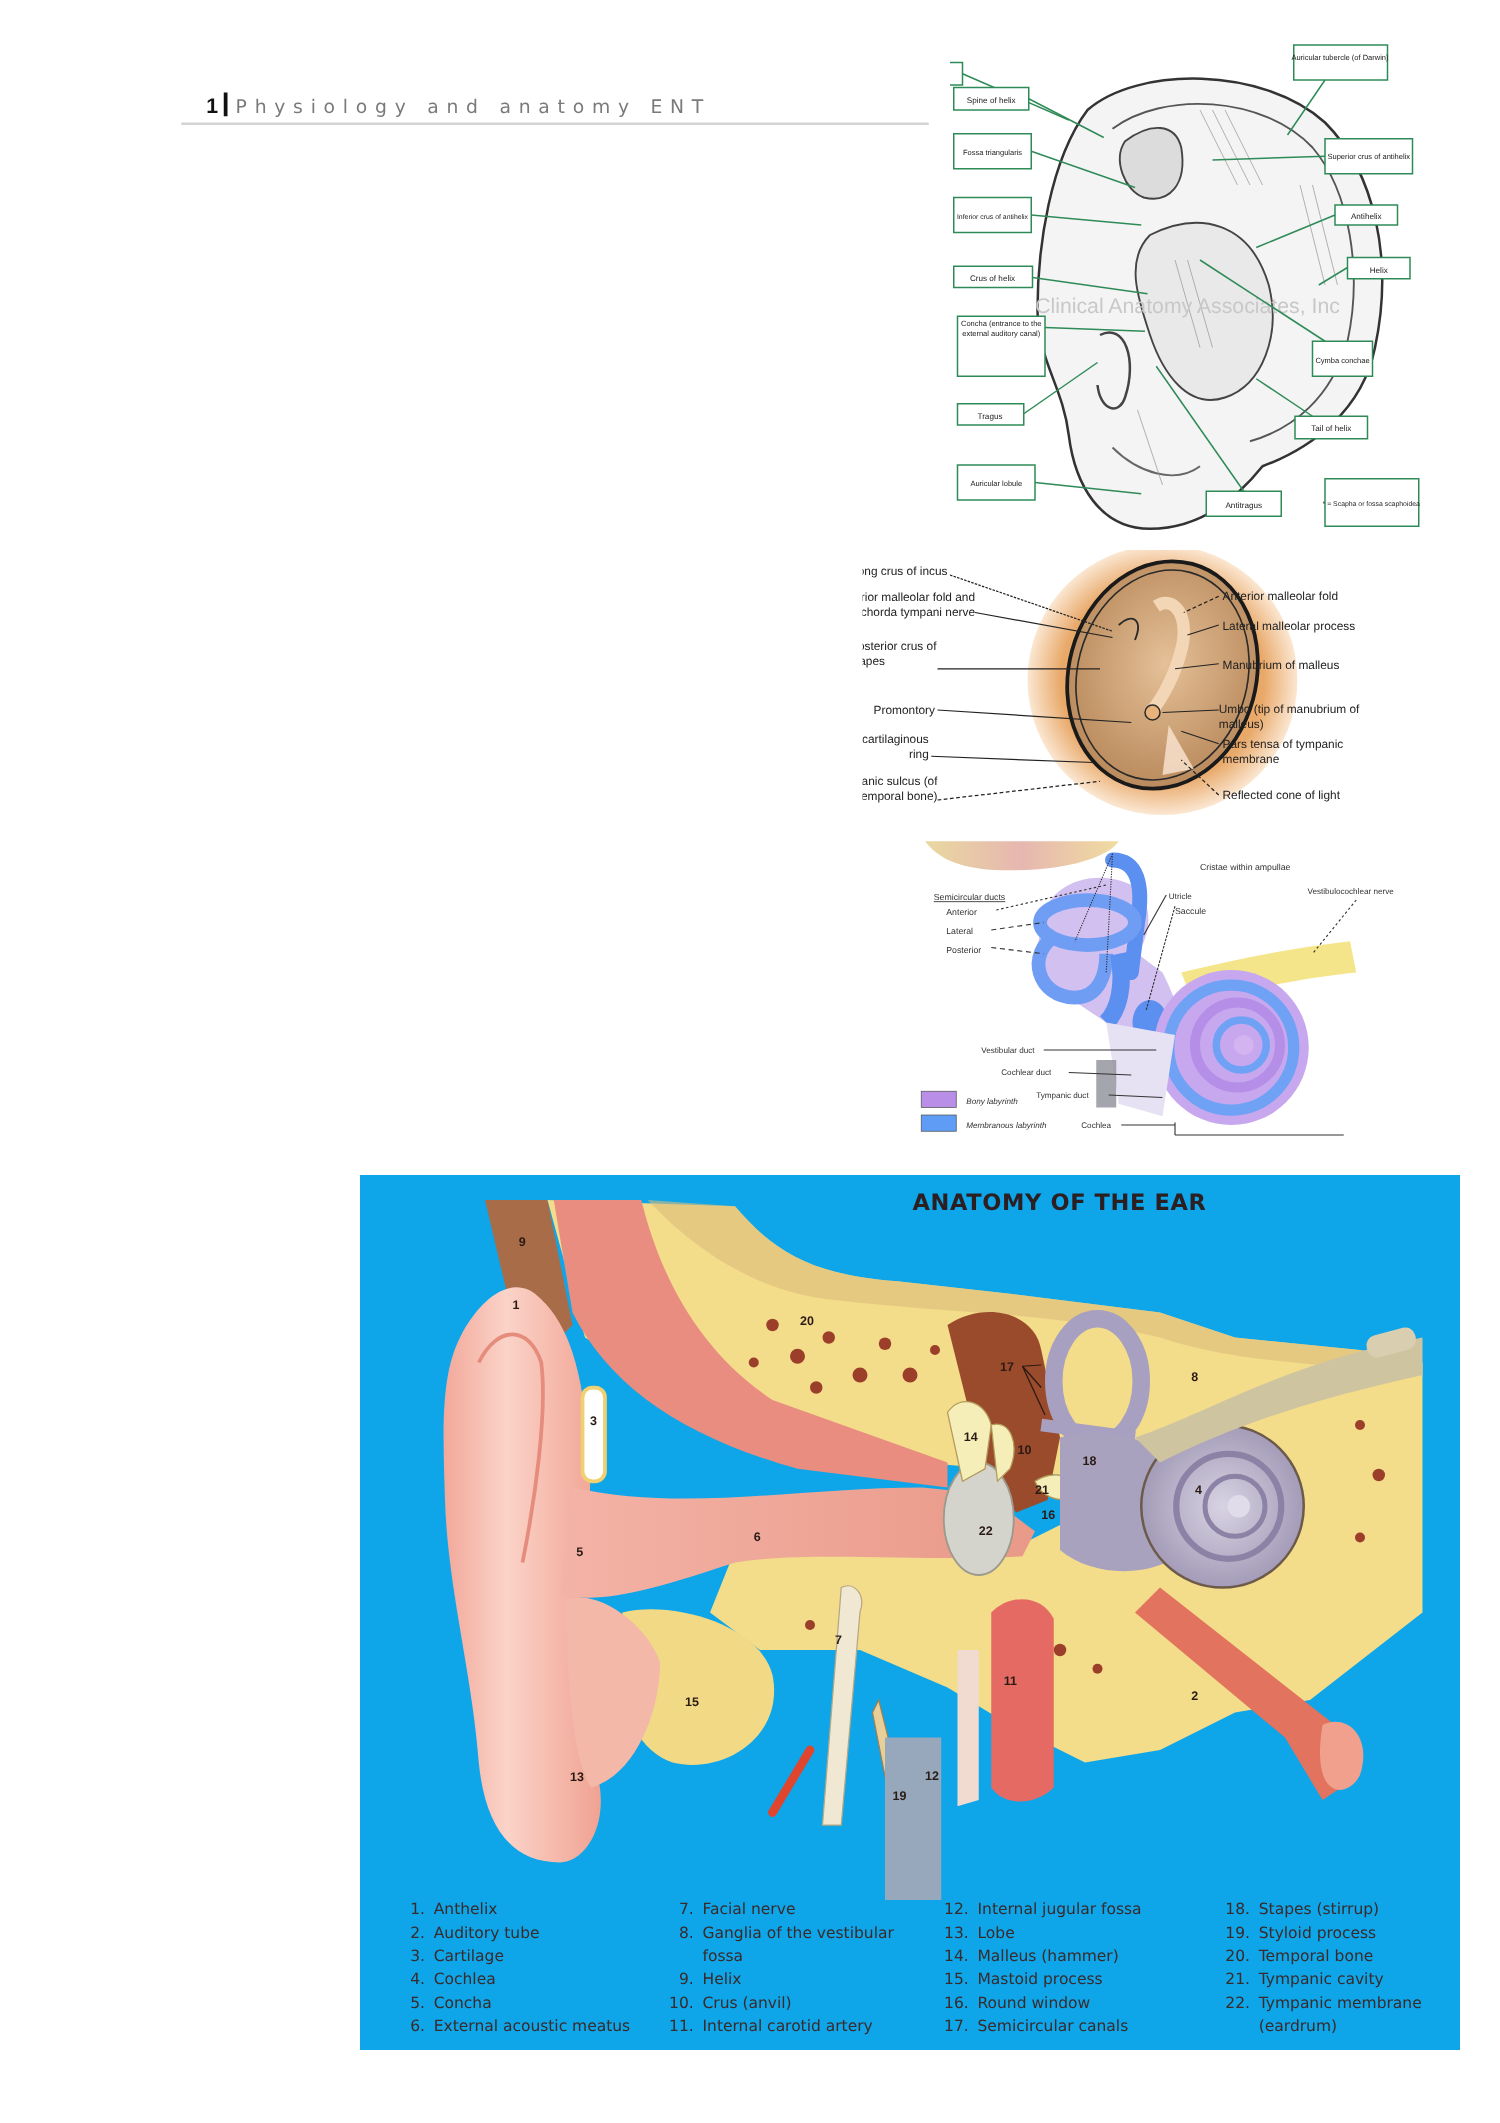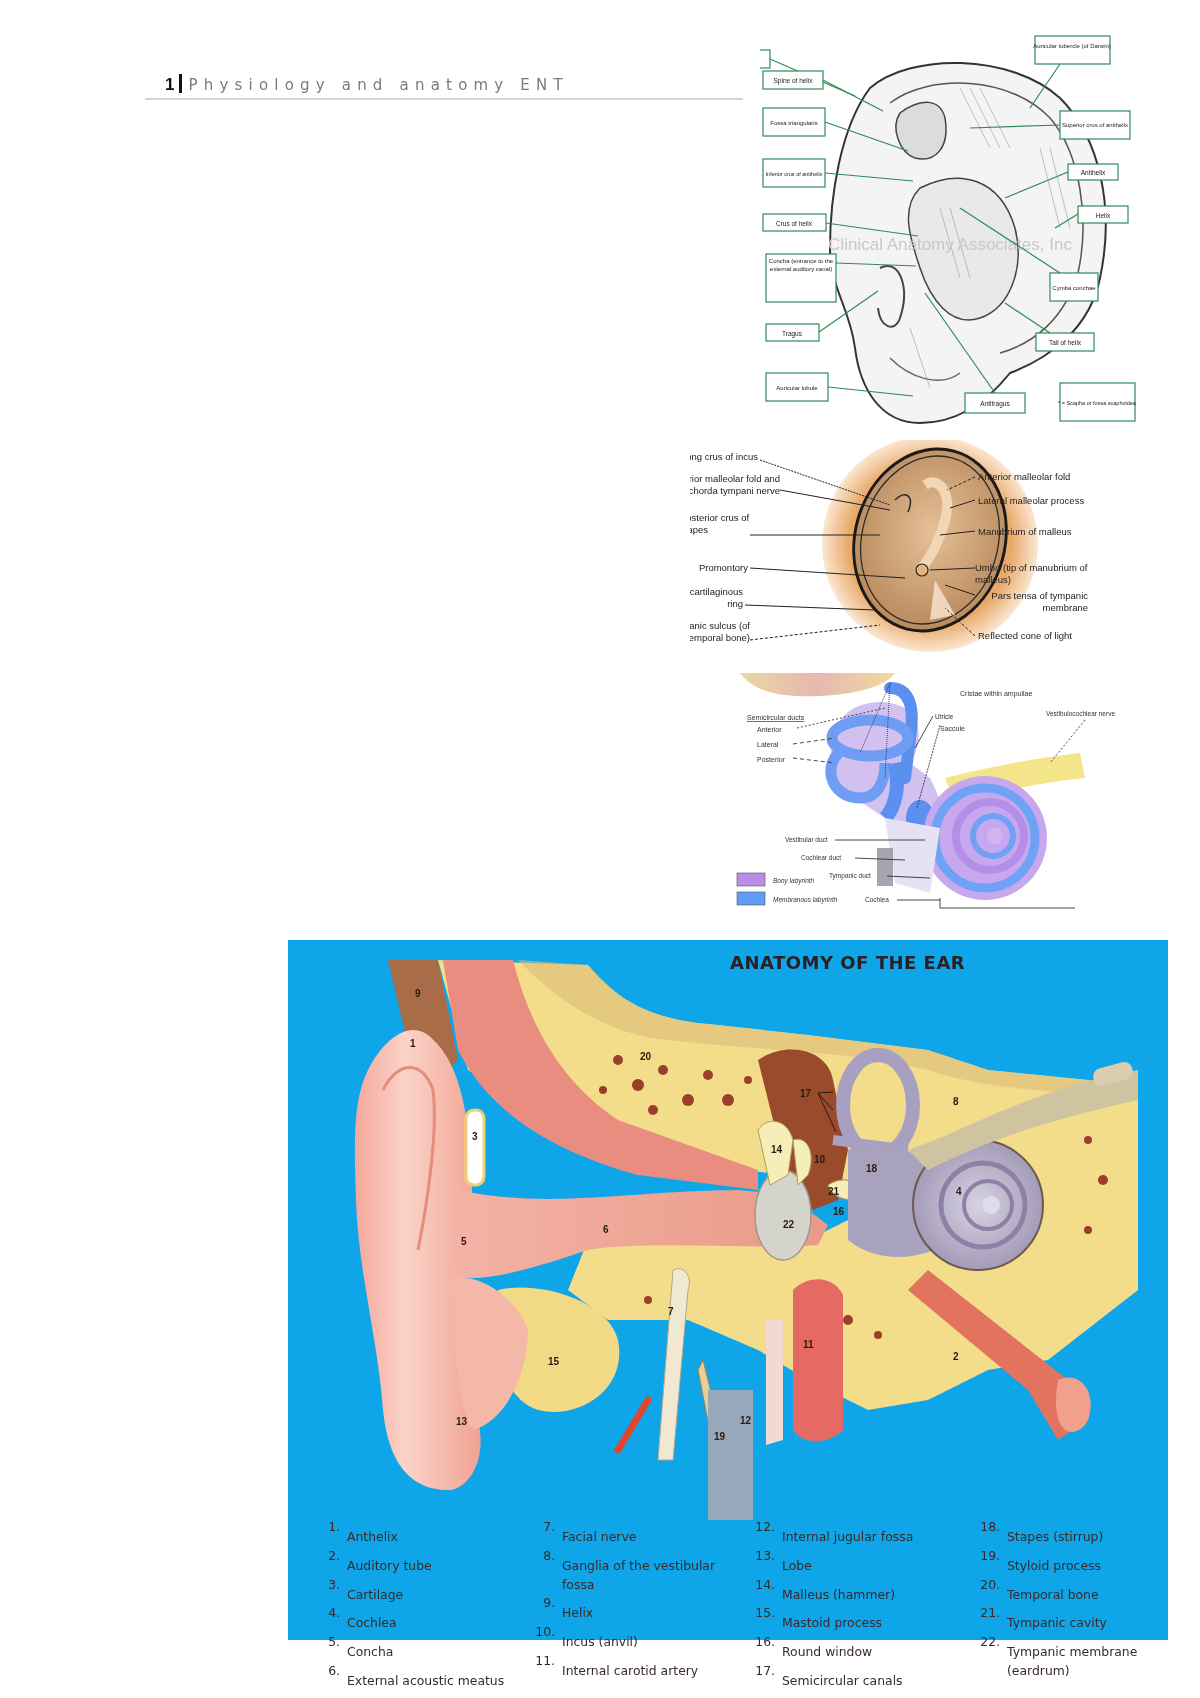--- a/index.html
+++ b/index.html
@@ -16,21 +16,21 @@
 
   
   .fig { position:absolute; }
   svg text { font-family:"Liberation Sans", sans-serif; }
 
   
   #ear-legend { left:318px; top:1518px; width:860px; height:120px; }
   .legend-col { position:absolute; top:0; font-family:"DejaVu Sans", sans-serif; font-size:12.4px; color:#3a2a2a; line-height:18.8px; }
   .legend-item { display:flex; }
   .legend-item .n { width:22px; text-align:right; margin-right:7px; flex:none; }
-  .legend-item .t { white-space:pre-line;margin-top:10px; }
+  .legend-item .t { white-space:pre-line; }
 </style>
 </head>
 <body>
 
 <div id="page-header" class="abs">
   <span class="num">1</span><span class="bar"></span><span class="title">Physiology and anatomy ENT</span>
 </div>
 <div id="header-rule" class="abs"></div>
 
 <div class="fig" style="left:760px; top:28px; width:395px; height:405px;">
@@ -184,21 +184,21 @@
       </foreignObject>
     </g>
     <g font-size="9.5" fill="#222" text-anchor="start">
       <text x="288" y="40">Anterior malleolar fold</text>
       <text x="288" y="64">Lateral malleolar process</text>
       <text x="288" y="95">Manubrium of malleus</text>
       <foreignObject x="285" y="122" width="120" height="30">
         <div xmlns="http://www.w3.org/1999/xhtml" style="font:9.5px 'Liberation Sans',sans-serif;text-align:left;color:#222;line-height:12px;">Umbo (tip of manubrium of malleus)</div>
       </foreignObject>
       <foreignObject x="288" y="150" width="110" height="30">
-        <div xmlns="http://www.w3.org/1999/xhtml" style="font:9.5px 'Liberation Sans',sans-serif;text-align:right;color:#222;line-height:12px;">Pars tensa of tympanic membrane</div>
+        <div xmlns="http://www.w3.org/1999/xhtml" style="font:9.5px 'Liberation Sans',sans-serif;text-align:left;color:#222;line-height:12px;">Pars tensa of tympanic membrane</div>
       </foreignObject>
       <text x="288" y="199">Reflected cone of light</text>
     </g>
   </svg>
 </div>
 
 <div class="fig" style="left:735px; top:668px; width:400px; height:250px;">
   <svg width="400" height="250" viewBox="0 0 400 250">
     <defs>
       <linearGradient id="bone" x1="0" y1="0" x2="1" y2="0">
@@ -420,21 +420,21 @@
           <span class="n">8.</span>
           <span class="t">Ganglia of the vestibular
 fossa</span>
         </div>
       <div class="legend-item">
           <span class="n">9.</span>
           <span class="t">Helix</span>
         </div>
       <div class="legend-item">
           <span class="n">10.</span>
-          <span class="t">Incus (anvil)</span>
+          <span class="t">Crus (anvil)</span>
         </div>
       <div class="legend-item">
           <span class="n">11.</span>
           <span class="t">Internal carotid artery</span>
         </div>
     </div>
     <div class="legend-col" style="left:435px;">
       <div class="legend-item">
           <span class="n">12.</span>
           <span class="t">Internal jugular fossa</span>

